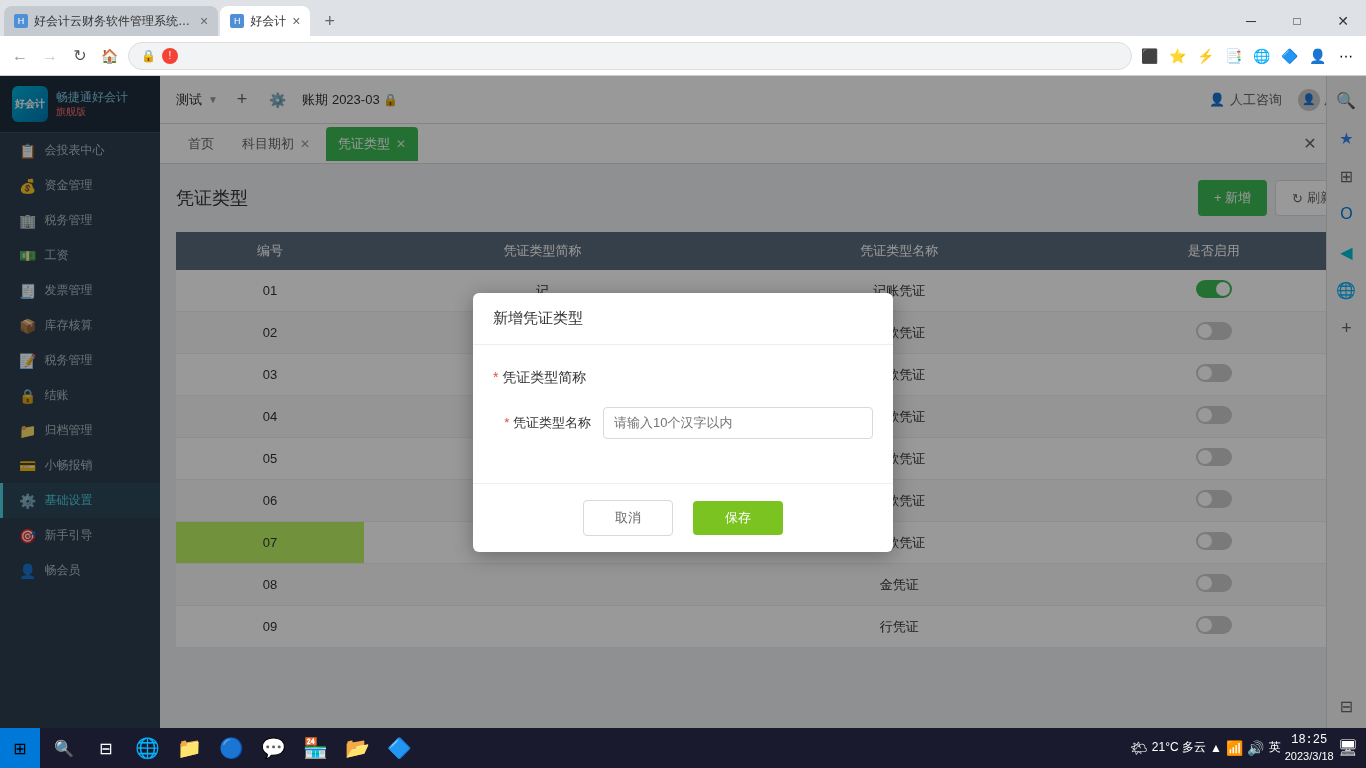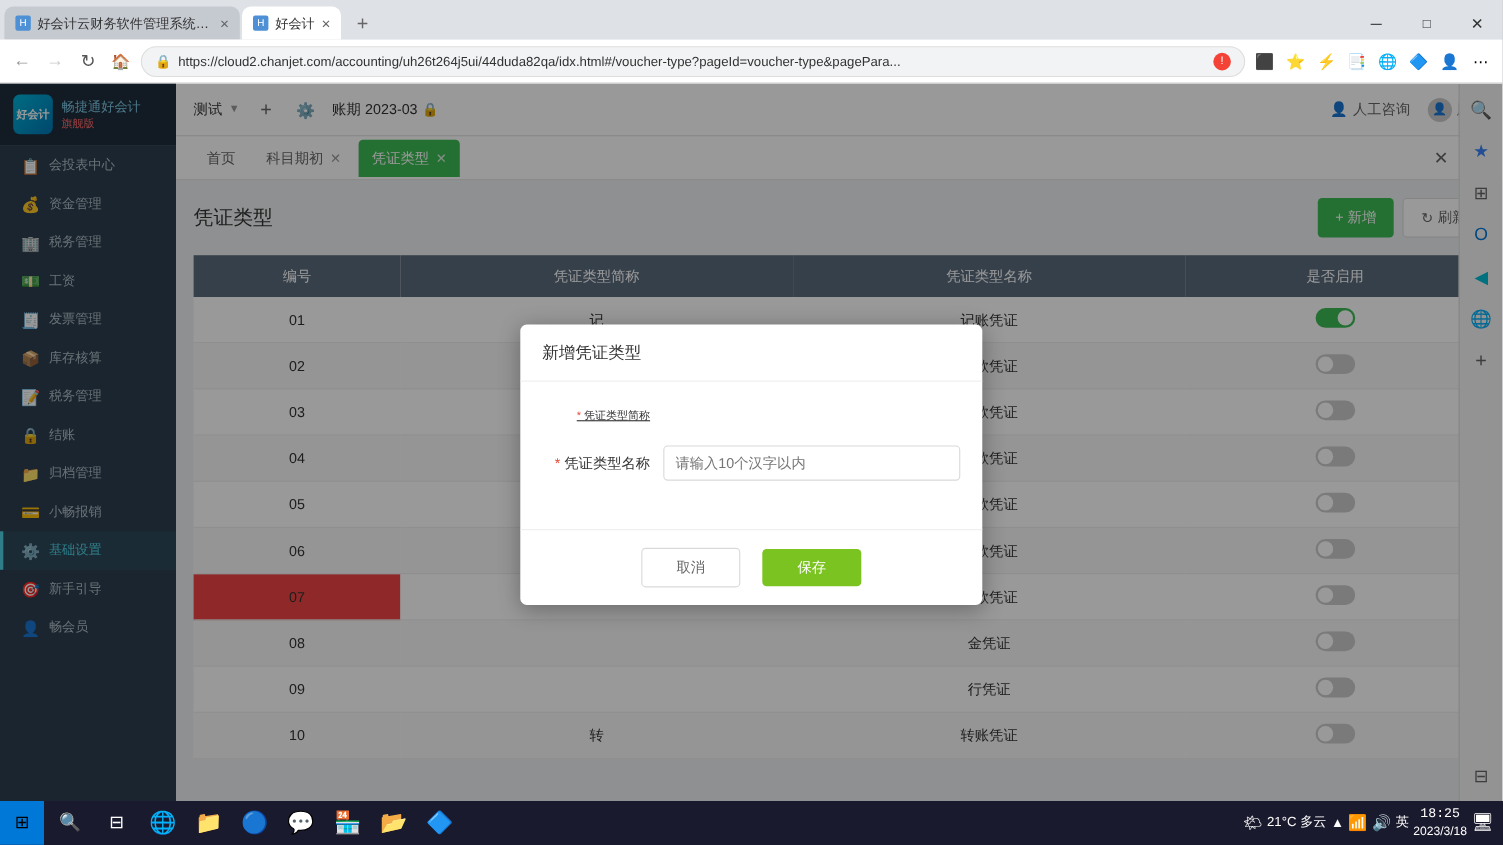--- a/index.html
+++ b/index.html
@@ -31,21 +31,20 @@
     </div>
   </div>
 
   <div style="display:flex; align-items:center; height:40px; background:#fff; padding:0 8px; gap:6px; border-bottom:1px solid #ccc;">
     <div style="width:24px;height:24px;display:flex;align-items:center;justify-content:center;color:#999;cursor:pointer;font-size:16px;">←</div>
     <div style="width:24px;height:24px;display:flex;align-items:center;justify-content:center;color:#ccc;cursor:pointer;font-size:16px;">→</div>
     <div style="width:24px;height:24px;display:flex;align-items:center;justify-content:center;color:#555;cursor:pointer;font-size:16px;">↻</div>
     <div style="width:24px;height:24px;display:flex;align-items:center;justify-content:center;color:#555;cursor:pointer;font-size:14px;">🏠</div>
     <div style="flex:1;height:28px;background:#f1f3f4;border:1px solid #ddd;border-radius:14px;padding:0 12px;font-size:12px;color:#333;display:flex;align-items:center;gap:6px;">
       <span style="font-size:12px;color:#4caf50;">🔒</span>
-      <span style="flex:1;overflow:hidden;text-overflow:ellipsis;white-space:nowrap;">https://cloud2.chanjet.com/accounting/uh26t264j5ui/44duda82qa/idx.html#/voucher-type?pageId=voucher-type&amp;pagePara...</span>
       <span style="color:#f44336;font-size:12px;background:#f44336;color:white;border-radius:50%;width:16px;height:16px;display:flex;align-items:center;justify-content:center;font-size:10px;">!</span>
     </div>
     <div style="display:flex;gap:4px;align-items:center;">
       <span style="width:24px;height:24px;display:flex;align-items:center;justify-content:center;cursor:pointer;font-size:14px;">⬛</span>
       <span style="width:24px;height:24px;display:flex;align-items:center;justify-content:center;cursor:pointer;font-size:14px;">⭐</span>
       <span style="width:24px;height:24px;display:flex;align-items:center;justify-content:center;cursor:pointer;font-size:14px;">⚡</span>
       <span style="width:24px;height:24px;display:flex;align-items:center;justify-content:center;cursor:pointer;font-size:14px;">📑</span>
       <span style="width:24px;height:24px;display:flex;align-items:center;justify-content:center;cursor:pointer;font-size:14px;">🌐</span>
       <span style="width:24px;height:24px;display:flex;align-items:center;justify-content:center;cursor:pointer;font-size:14px;">🔷</span>
       <span style="width:24px;height:24px;display:flex;align-items:center;justify-content:center;cursor:pointer;font-size:14px;">👤</span>
@@ -242,21 +241,21 @@
       <td style="padding:10px 16px;text-align:center;color:#333;font-size:13px;border-bottom:1px solid #eee;background:#f9f9f9;">06</td>
       <td style="padding:10px 16px;text-align:center;color:#333;font-size:13px;border-bottom:1px solid #eee;background:#f9f9f9;"></td>
       <td style="padding:10px 16px;text-align:center;color:#333;font-size:13px;border-bottom:1px solid #eee;background:#f9f9f9;">收款凭证</td>
       <td style="padding:10px 16px;text-align:center;border-bottom:1px solid #eee;background:#f9f9f9;">
         <div style="width:36px;height:18px;border-radius:9px;background:#ccc;position:relative;cursor:pointer;display:inline-block;">
           <div style="position:absolute;width:14px;height:14px;border-radius:50%;background:white;top:2px;left:2px;"></div>
         </div>
       </td>
     </tr>
               <tr>
-      <td style="padding:10px 16px;text-align:center;color:#333;font-size:13px;border-bottom:1px solid #eee;background:#ef4444;">07</td>
+      <td style="padding:10px 16px;text-align:center;color:#333;font-size:13px;border-bottom:1px solid #eee;background:#bef264;">07</td>
       <td style="padding:10px 16px;text-align:center;color:#333;font-size:13px;border-bottom:1px solid #eee;background:#fff;"></td>
       <td style="padding:10px 16px;text-align:center;color:#333;font-size:13px;border-bottom:1px solid #eee;background:#fff;">付款凭证</td>
       <td style="padding:10px 16px;text-align:center;border-bottom:1px solid #eee;background:#fff;">
         <div style="width:36px;height:18px;border-radius:9px;background:#ccc;position:relative;cursor:pointer;display:inline-block;">
           <div style="position:absolute;width:14px;height:14px;border-radius:50%;background:white;top:2px;left:2px;"></div>
         </div>
       </td>
     </tr>
               <tr>
       <td style="padding:10px 16px;text-align:center;color:#333;font-size:13px;border-bottom:1px solid #eee;background:#f9f9f9;">08</td>
@@ -266,30 +265,20 @@
         <div style="width:36px;height:18px;border-radius:9px;background:#ccc;position:relative;cursor:pointer;display:inline-block;">
           <div style="position:absolute;width:14px;height:14px;border-radius:50%;background:white;top:2px;left:2px;"></div>
         </div>
       </td>
     </tr>
               <tr>
       <td style="padding:10px 16px;text-align:center;color:#333;font-size:13px;border-bottom:1px solid #eee;background:#fff;">09</td>
       <td style="padding:10px 16px;text-align:center;color:#333;font-size:13px;border-bottom:1px solid #eee;background:#fff;"></td>
       <td style="padding:10px 16px;text-align:center;color:#333;font-size:13px;border-bottom:1px solid #eee;background:#fff;">行凭证</td>
       <td style="padding:10px 16px;text-align:center;border-bottom:1px solid #eee;background:#fff;">
-        <div style="width:36px;height:18px;border-radius:9px;background:#ccc;position:relative;cursor:pointer;display:inline-block;">
-          <div style="position:absolute;width:14px;height:14px;border-radius:50%;background:white;top:2px;left:2px;"></div>
-        </div>
-      </td>
-    </tr>
-              <tr>
-      <td style="padding:10px 16px;text-align:center;color:#333;font-size:13px;border-bottom:1px solid #eee;background:#f9f9f9;">10</td>
-      <td style="padding:10px 16px;text-align:center;color:#333;font-size:13px;border-bottom:1px solid #eee;background:#f9f9f9;">转</td>
-      <td style="padding:10px 16px;text-align:center;color:#333;font-size:13px;border-bottom:1px solid #eee;background:#f9f9f9;">转账凭证</td>
-      <td style="padding:10px 16px;text-align:center;border-bottom:1px solid #eee;background:#f9f9f9;">
         <div style="width:36px;height:18px;border-radius:9px;background:#ccc;position:relative;cursor:pointer;display:inline-block;">
           <div style="position:absolute;width:14px;height:14px;border-radius:50%;background:white;top:2px;left:2px;"></div>
         </div>
       </td>
     </tr>
             </tbody>
         </table>
       </div>
     </div>
 
@@ -309,21 +298,21 @@
     <div style="position:absolute;top:0;left:0;right:0;bottom:0;background:rgba(0,0,0,0.4);display:flex;align-items:center;justify-content:center;z-index:100;">
       <div style="background:white;border-radius:6px;width:420px;box-shadow:0 4px 20px rgba(0,0,0,0.3);">
 
         <div style="display:flex;align-items:center;justify-content:space-between;padding:16px 20px;border-bottom:1px solid #eee;">
           <span style="font-size:15px;color:#333;font-weight:500;">新增凭证类型</span>
         </div>
 
         <div style="padding:24px 20px;">
 
           <div style="display:flex;align-items:center;margin-bottom:20px;">
-            <label style="width:110px;text-align:right;color:#333;font-size:10px;padding-right:12px;flex-shrink:0;text-decoration:underline;">
+            <label style="width:110px;text-align:left;color:#333;font-size:14px;padding-right:12px;flex-shrink:0;">
               <span style="color:#e74c3c;">*</span>
               <span>凭证类型简称</span>
             </label>
           </div>
 
           <div style="display:flex;align-items:center;margin-bottom:20px;">
             <label style="width:110px;text-align:right;color:#333;font-size:13px;padding-right:12px;flex-shrink:0;">
               <span style="color:#e74c3c;">*</span>
               <span>凭证类型名称</span>
             </label>

